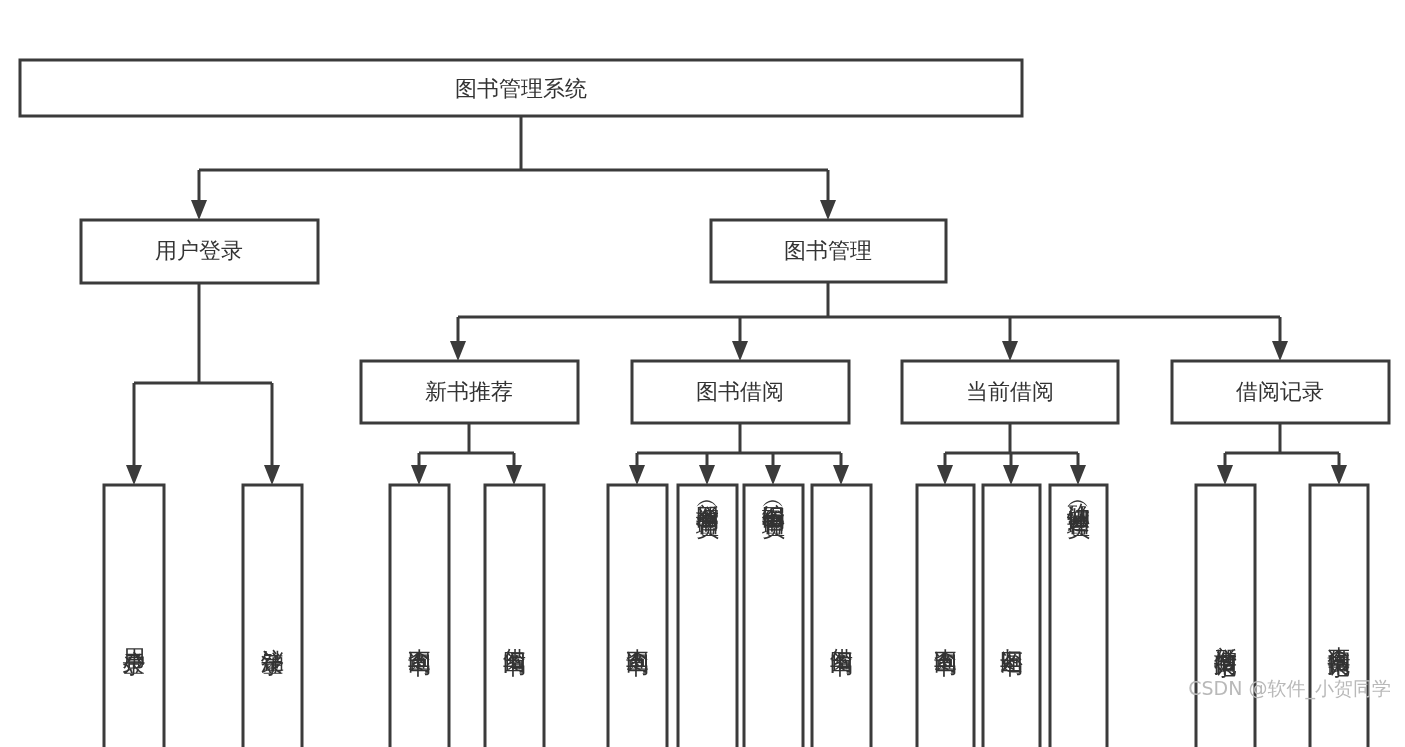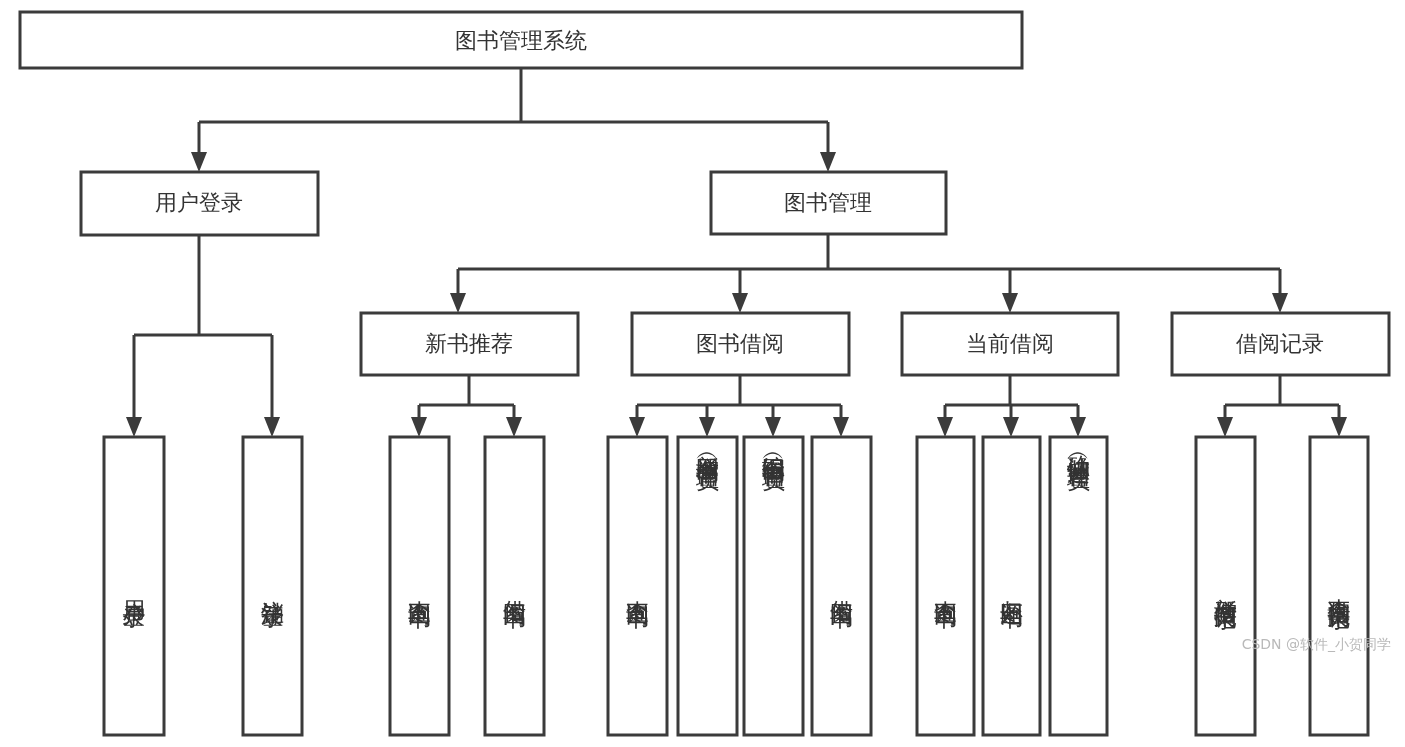--- a/index.html
+++ b/index.html
@@ -1,21 +1,21 @@
 <!DOCTYPE html>
 <html><head>
 <meta charset="utf-8">
 <style>
   html,body{margin:0;padding:0;background:#ffffff;}
   body{
     width:1405px;height:747px;
     font-family:"DejaVu Sans","Liberation Sans",sans-serif;
     overflow:hidden;
   }
-  #diagram-root{position:relative;width:1405px;height:660px;background:#fff;}
+  #diagram-root{position:relative;width:1405px;height:660px;background:#fff;margin-top:48px;}
   svg#tree{position:absolute;left:0;top:0;width:1405px;height:747px;display:block;}
   .node-rect{fill:#ffffff;stroke:#3b3b3b;stroke-width:3;}
   .conn{stroke:#3b3b3b;stroke-width:3;fill:none;stroke-linecap:butt;}
   .arrow{fill:#3b3b3b;stroke:none;}
   .node-label{
     font-family:"DejaVu Sans","Liberation Sans",sans-serif;
     fill:#333333;font-size:22px;
     text-anchor:middle;dominant-baseline:middle;
   }
   .vtext{
@@ -35,21 +35,21 @@
     position:absolute;
     display:flex;
     align-items:center;
     justify-content:center;
     pointer-events:none;
   }
   #watermark{
     position:absolute;
     right:14px;bottom:6px;
     font-family:"DejaVu Sans","Liberation Sans",sans-serif;
-    font-size:14px;
+    font-size:19px;
     color:#b9b9b9;
     white-space:nowrap;
     user-select:none;
   }
 </style>
 </head>
 <body>
 
 <div id="diagram-root">
 

